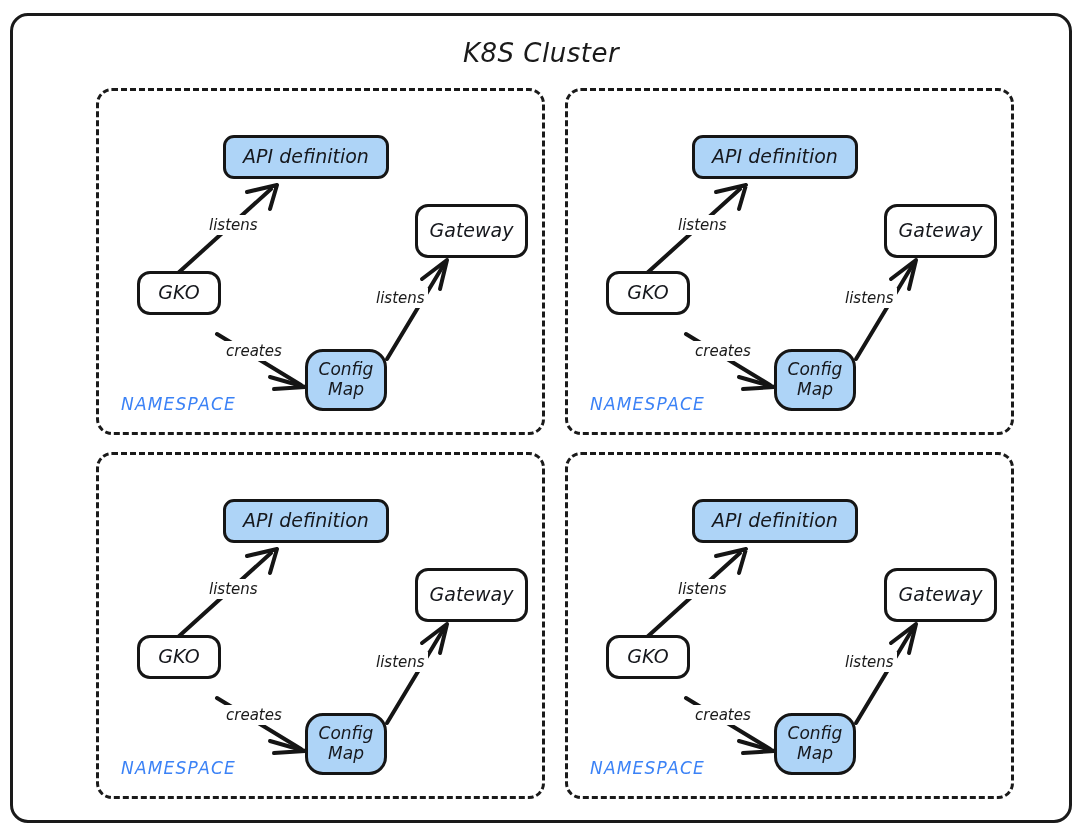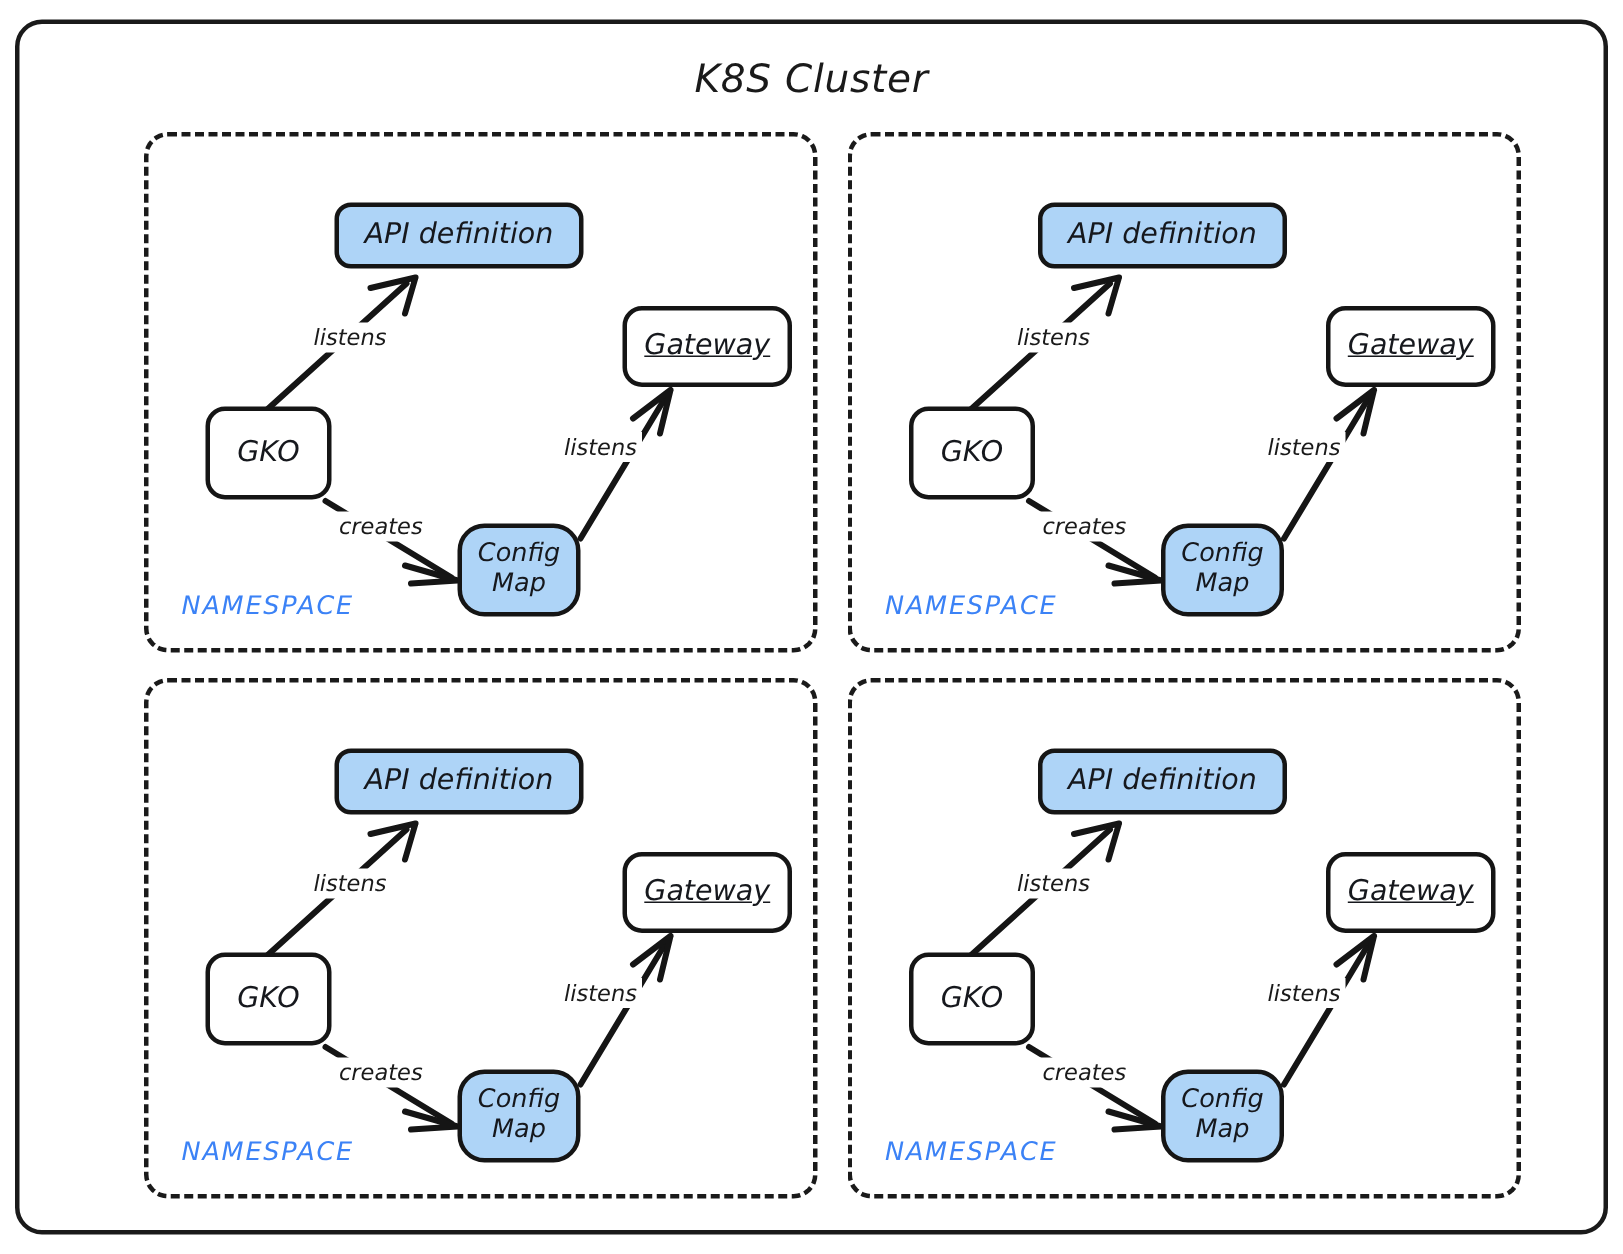--- a/index.html
+++ b/index.html
@@ -99,25 +99,24 @@
     left: 124px; top: 44px;
     width: 166px; height: 44px;
     font-size: 19px;
     border-radius: 11px;
   }
   .node-gw {
     left: 316px; top: 113px;
     width: 113px; height: 54px;
     font-size: 19px;
     border-radius: 13px;
-    text-decoration: underline;
   }
   .node-gko {
     left: 38px; top: 180px;
-    width: 84px; height: 62px;
+    width: 84px; height: 44px;
     font-size: 19px;
     border-radius: 13px;
   }
   .node-cm {
     left: 206px; top: 258px;
     width: 82px; height: 62px;
     font-size: 17px;
     border-radius: 18px;
   }
 

